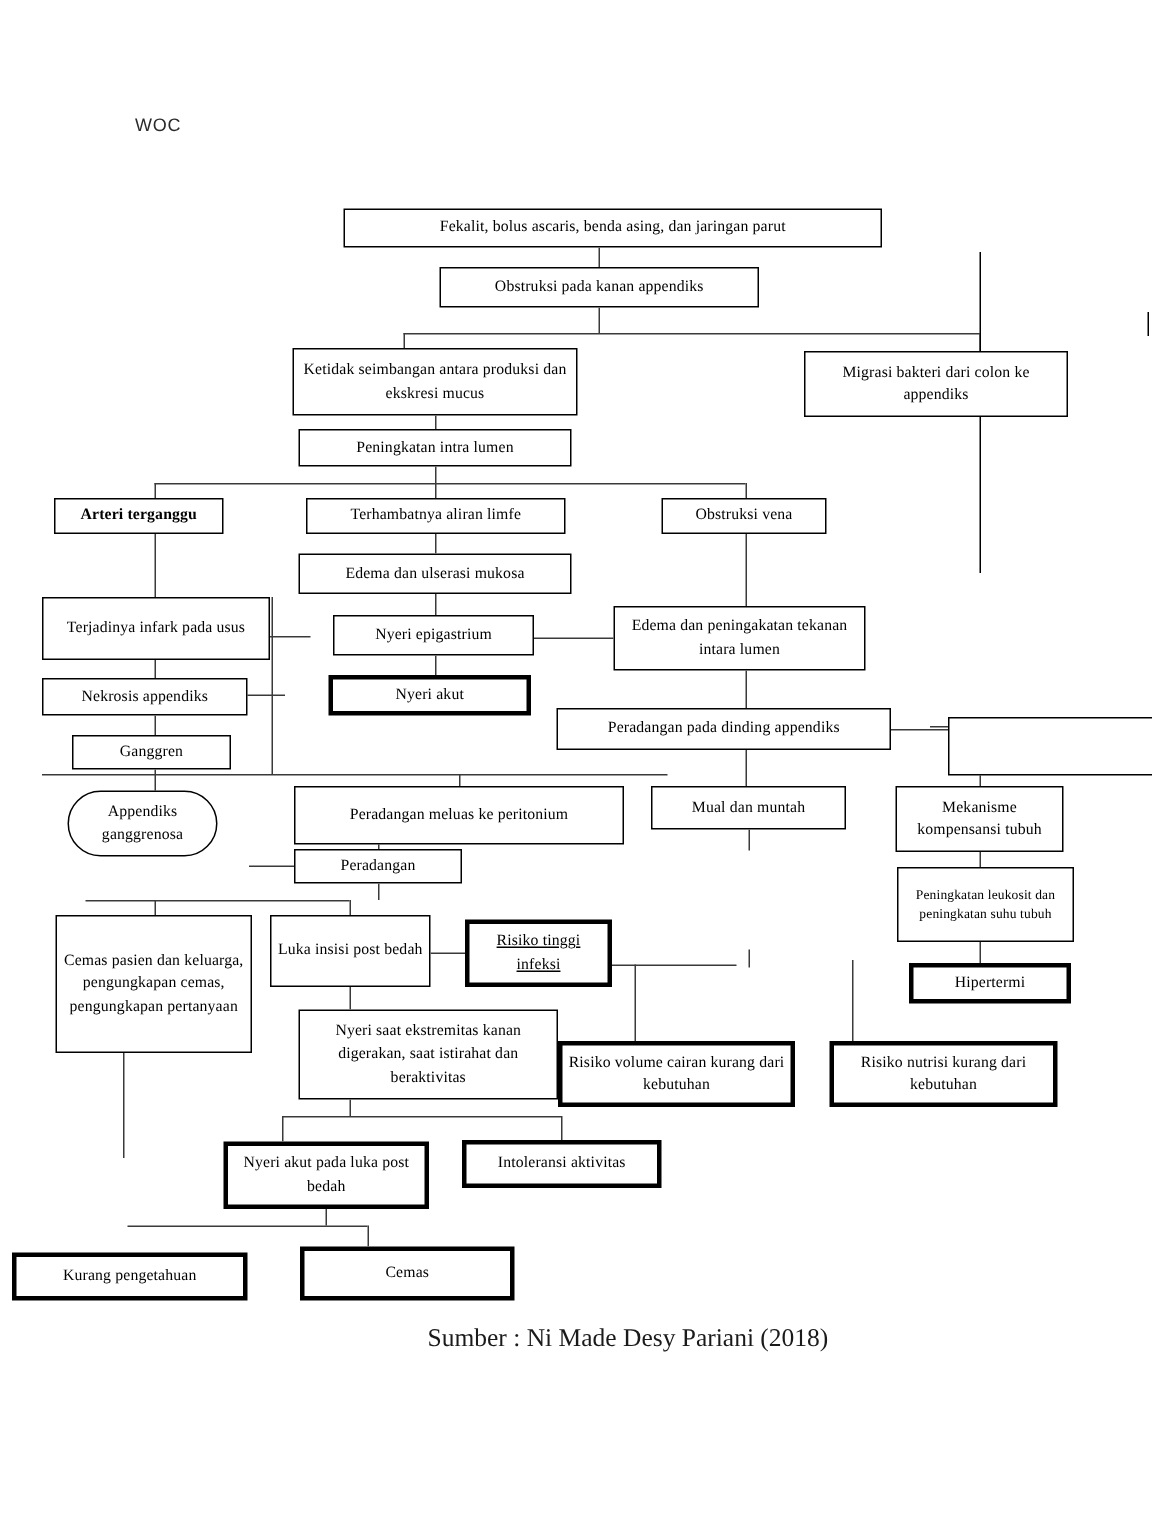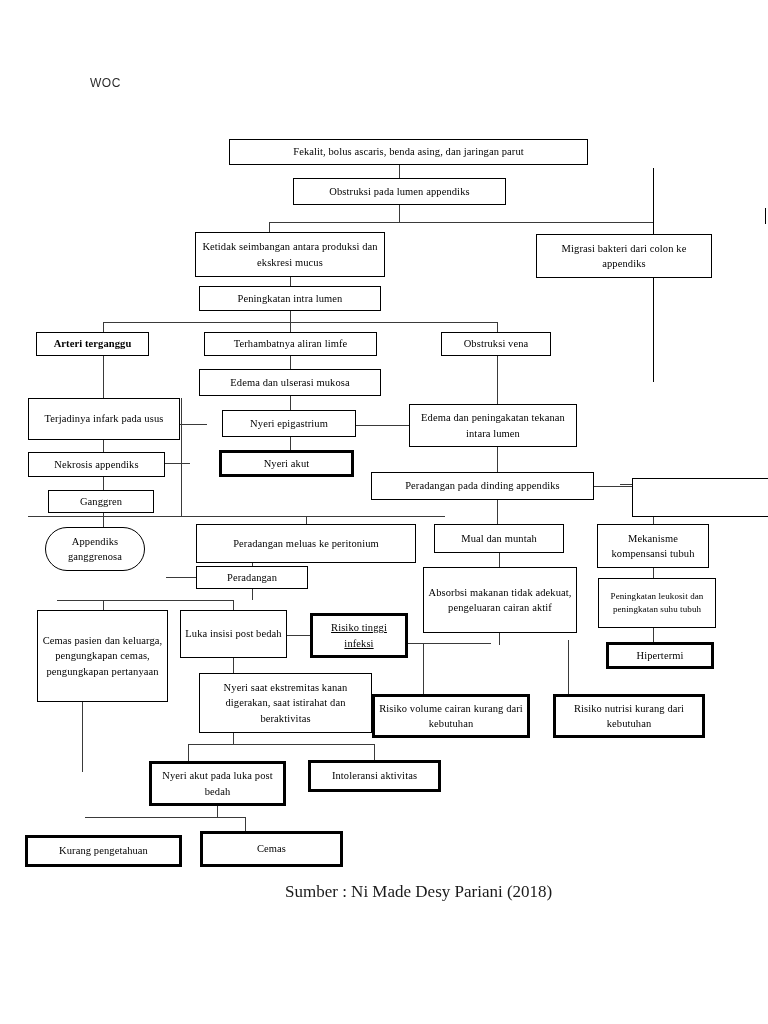--- a/index.html
+++ b/index.html
@@ -153,50 +153,49 @@
   <div class="edge v" style="left:188px; top:744px; height:17px;"></div>
   <div class="edge v" style="left:374px; top:744px; height:16px;"></div>
 
   <div class="edge v" style="left:82px; top:702px; height:70px;"></div>
 
   <div class="edge v" style="left:217px; top:806px; height:11px;"></div>
   <div class="edge h" style="left:85px; top:817px; width:160px;"></div>
   <div class="edge v" style="left:245px; top:817px; height:14px;"></div>
 
   <div class="node" style="left:229px; top:139px; width:359px; height:26px;">Fekalit, bolus ascaris, benda asing, dan jaringan parut</div>
-  <div class="node" style="left:293px; top:178px; width:213px; height:27px;">Obstruksi pada lumen appendiks</div>
+  <div class="node" style="left:293px; top:178px; width:213px; height:27px;">Obstruksi pada kanan appendiks</div>
   <div class="node" style="left:195px; top:232px; width:190px; height:45px;">Ketidak seimbangan antara produksi dan ekskresi mucus</div>
   <div class="node" style="left:536px; top:234px; width:176px; height:44px;">Migrasi bakteri dari colon ke appendiks</div>
   <div class="node" style="left:199px; top:286px; width:182px; height:25px;">Peningkatan intra lumen</div>
   <div class="node" style="left:36px; top:332px; width:113px; height:24px;font-weight:bold;">Arteri terganggu</div>
   <div class="node" style="left:204px; top:332px; width:173px; height:24px;">Terhambatnya aliran limfe</div>
   <div class="node" style="left:441px; top:332px; width:110px; height:24px;">Obstruksi vena</div>
   <div class="node" style="left:199px; top:369px; width:182px; height:27px;">Edema dan ulserasi mukosa</div>
   <div class="node" style="left:28px; top:398px; width:152px; height:42px;">Terjadinya infark pada usus</div>
   <div class="node" style="left:222px; top:410px; width:134px; height:27px;">Nyeri epigastrium</div>
   <div class="node" style="left:409px; top:404px; width:168px; height:43px;">Edema dan peningakatan tekanan intara lumen</div>
   <div class="node" style="left:28px; top:452px; width:137px; height:25px;">Nekrosis appendiks</div>
   <div class="node bold" style="left:219px; top:450px; width:135px; height:27px;">Nyeri akut</div>
   <div class="node" style="left:48px; top:490px; width:106px; height:23px;">Ganggren</div>
   <div class="node" style="left:371px; top:472px; width:223px; height:28px;">Peradangan pada dinding appendiks</div>
   <div class="node empty" style="left:632px; top:478px; width:140px; height:39px;"></div>
   <div class="node" style="left:45px; top:527px; width:100px; height:44px;border-radius:22px;">Appendiks ganggrenosa</div>
   <div class="node" style="left:196px; top:524px; width:220px; height:39px;">Peradangan meluas ke peritonium</div>
   <div class="node" style="left:434px; top:524px; width:130px; height:29px;">Mual dan muntah</div>
   <div class="node" style="left:597px; top:524px; width:112px; height:44px;">Mekanisme kompensansi tubuh</div>
   <div class="node" style="left:196px; top:566px; width:112px; height:23px;">Peradangan</div>
-  <div class="node" style="left:423px; top:567px; width:154px; height:66px;">Absorbsi makanan tidak adekuat, pengeluaran cairan aktif</div>
   <div class="node" style="left:598px; top:578px; width:118px; height:50px; font-size:9px;">Peningkatan leukosit dan peningkatan suhu tubuh</div>
   <div class="node" style="left:37px; top:610px; width:131px; height:92px;">Cemas pasien dan keluarga, pengungkapan cemas, pengungkapan pertanyaan</div>
   <div class="node" style="left:180px; top:610px; width:107px; height:48px;">Luka insisi post bedah</div>
   <div class="node bold" style="left:310px; top:613px; width:98px; height:45px;text-decoration:underline;">Risiko tinggi infeksi</div>
   <div class="node bold" style="left:606px; top:642px; width:108px; height:27px;">Hipertermi</div>
   <div class="node" style="left:199px; top:673px; width:173px; height:60px;">Nyeri saat ekstremitas kanan digerakan, saat istirahat dan beraktivitas</div>
   <div class="node bold" style="left:372px; top:694px; width:158px; height:44px;">Risiko volume cairan kurang dari kebutuhan</div>
   <div class="node bold" style="left:553px; top:694px; width:152px; height:44px;">Risiko nutrisi kurang dari kebutuhan</div>
   <div class="node bold" style="left:149px; top:761px; width:137px; height:45px;">Nyeri akut pada luka post bedah</div>
   <div class="node bold" style="left:308px; top:760px; width:133px; height:32px;">Intoleransi aktivitas</div>
-  <div class="node bold" style="left:25px; top:835px; width:157px; height:32px;">Kurang pengetahuan</div>
+  <div class="node bold" style="left:8px; top:835px; width:157px; height:32px;">Kurang pengetahuan</div>
   <div class="node bold" style="left:200px; top:831px; width:143px; height:36px;">Cemas</div>
 
   <div class="source" style="left:285px; top:882px;">Sumber : Ni Made Desy Pariani (2018)</div>
 
 </div>
 
 </body></html>

